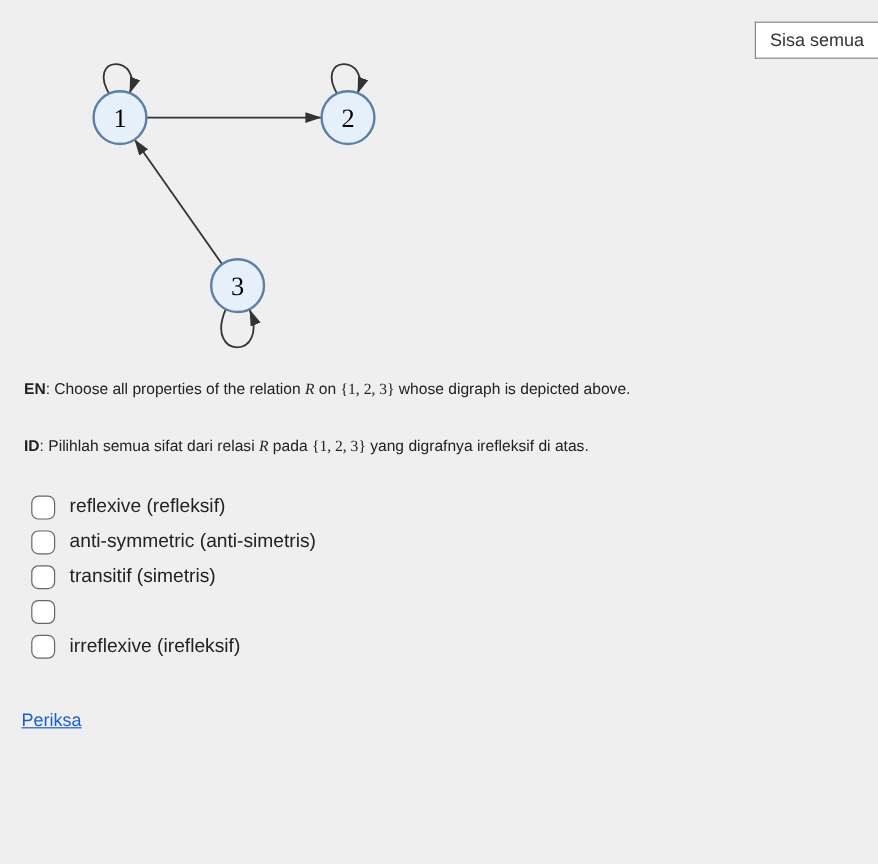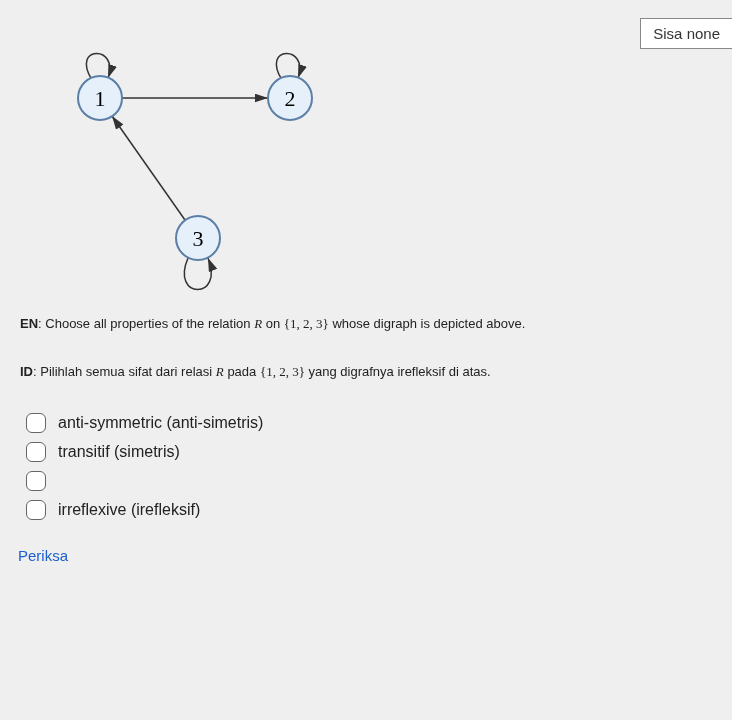--- a/index.html
+++ b/index.html
@@ -64,34 +64,35 @@
       width: 20px;
       height: 20px;
       border: 1.5px solid #666;
       border-radius: 6px;
       background: #fff;
       margin-right: 12px;
       flex-shrink: 0;
       cursor: pointer;
     }
     .check-btn {
-      margin: 8px 0 0 18px;
+      margin: 24px 0 0 18px;
       color: #1a5fd0;
       font-size: 15px;
       font-weight: 500;
       cursor: pointer;
+      text-decoration: underline;
     }
   </style>
 </head>
 <body>
 
 <div class="page">
 
   <div class="timer-box">
-    <span>Sisa none</span>
+    <span>Sisa semua</span>
   </div>
 
   <div class="digraph-area">
     <svg class="digraph" viewBox="0 0 340 280">
       <defs>
         <marker id="arrow" markerWidth="10" markerHeight="10" refX="9" refY="3" orient="auto" markerUnits="strokeWidth">
           <path d="M0,0 L0,6 L9,3 z" fill="#333"></path>
         </marker>
       </defs>
 
@@ -120,20 +121,24 @@
     <span class="lang-label">EN</span><span>: Choose all properties of the relation </span><span class="math-set" style="font-style:italic">R</span><span> on </span><span class="math-set">{1, 2, 3}</span><span> whose digraph is depicted above.</span>
   </div>
 
   <div class="question-text">
     <span class="lang-label">ID</span><span>: Pilihlah semua sifat dari relasi </span><span class="math-set" style="font-style:italic">R</span><span> pada </span><span class="math-set">{1, 2, 3}</span><span> yang digrafnya irefleksif di atas.</span>
   </div>
 
   <div class="options">
     <div class="option-row">
       <div class="checkbox"></div>
+      <span>reflexive (refleksif)</span>
+    </div>
+    <div class="option-row">
+      <div class="checkbox"></div>
       <span>anti-symmetric (anti-simetris)</span>
     </div>
     <div class="option-row">
       <div class="checkbox"></div>
       <span>transitif (simetris)</span>
     </div>
     <div class="option-row">
       <div class="checkbox"></div>
     </div>
     <div class="option-row">

